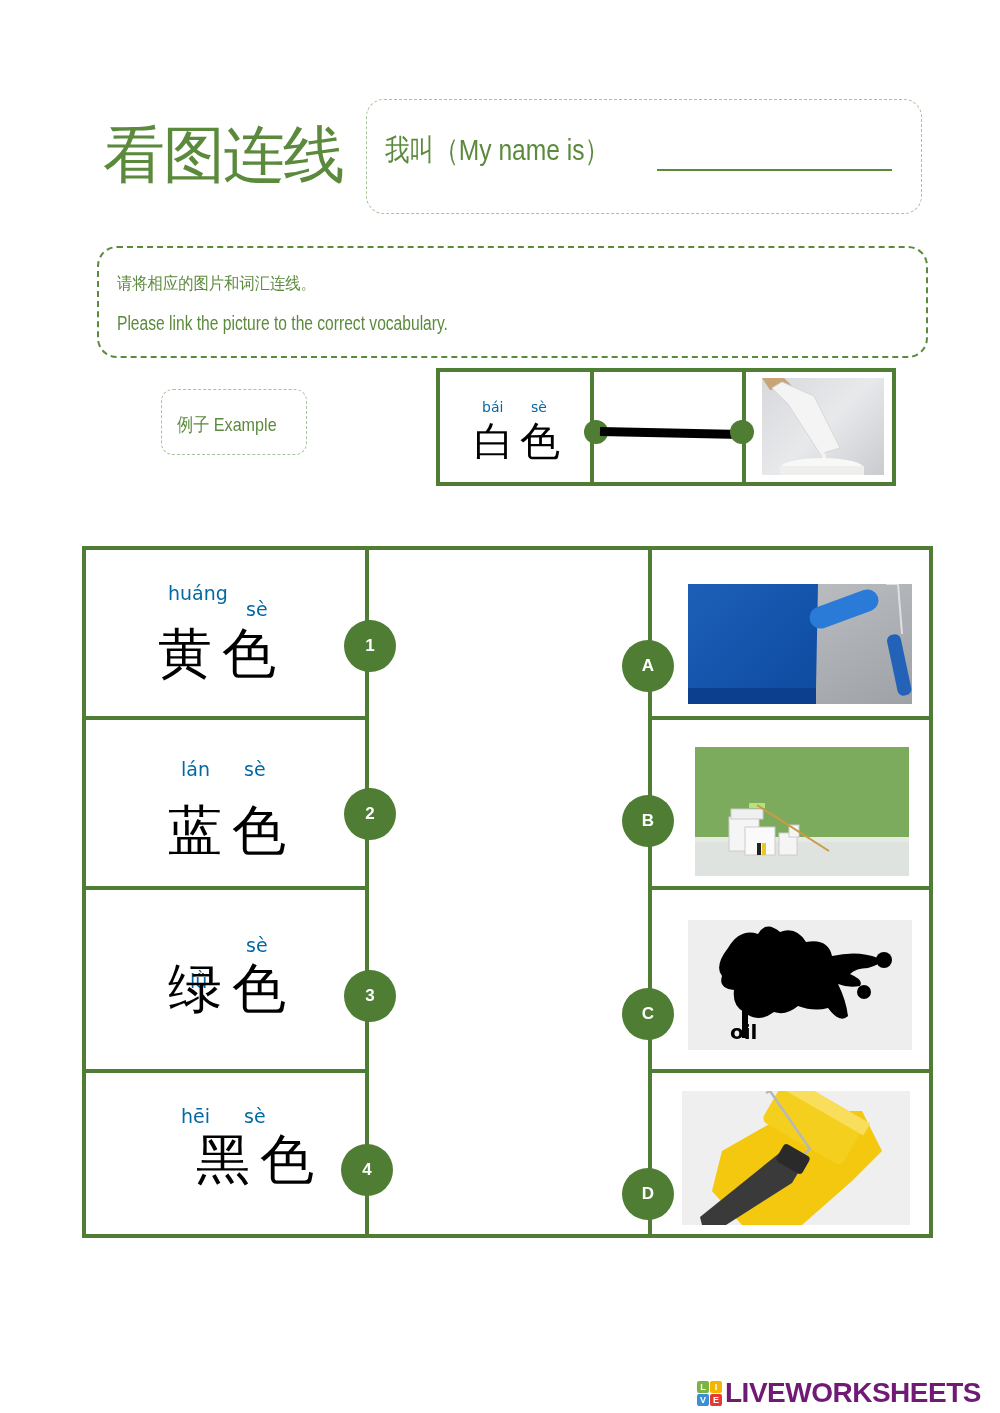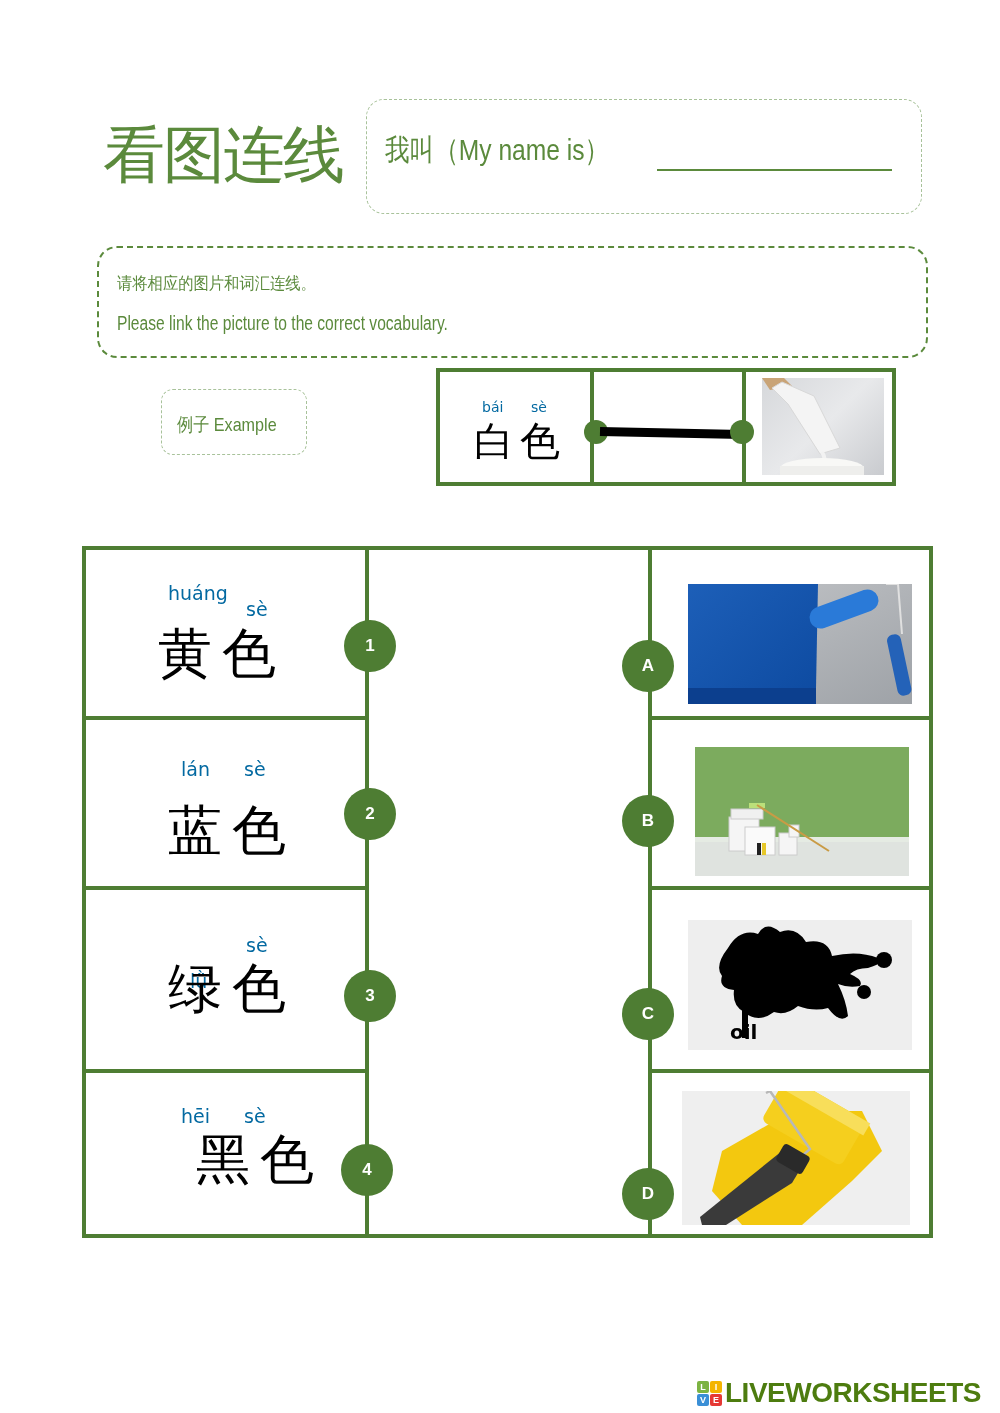--- a/index.html
+++ b/index.html
@@ -87,21 +87,21 @@
   .badge {
     position: absolute; width: 52px; height: 52px; border-radius: 50%;
     background: #4e7d33; color: #fff; font-family: "Liberation Sans", sans-serif;
     font-weight: bold; font-size: 17px; display: flex; align-items: center; justify-content: center;
   }
 
   
   .logo { position: absolute; left: 697px; top: 1378px; height: 30px; display: flex; align-items: center; }
   .logo-blocks { display: grid; grid-template-columns: 12px 12px; grid-template-rows: 12px 12px; gap: 1px; margin-right: 3px; }
   .lb { font-family: "Liberation Sans", sans-serif; font-weight: bold; font-size: 9px; color: #fff; display: flex; align-items: center; justify-content: center; border-radius: 2px; }
-  .logo-text { font-family: "Liberation Sans", sans-serif; font-weight: bold; font-size: 28px; color: #4d7c0f; letter-spacing: -0.5px; }
+  .logo-text { font-family: "Liberation Sans", sans-serif; font-weight: bold; font-size: 28px; color: #701a75; letter-spacing: -0.5px; }
 </style>
 </head>
 <body>
 
 <div class="title">看图连线</div>
 
 <div class="name-box">
   <div class="name-label">我叫（My name is）</div>
   <div class="name-line"></div>
 </div>

